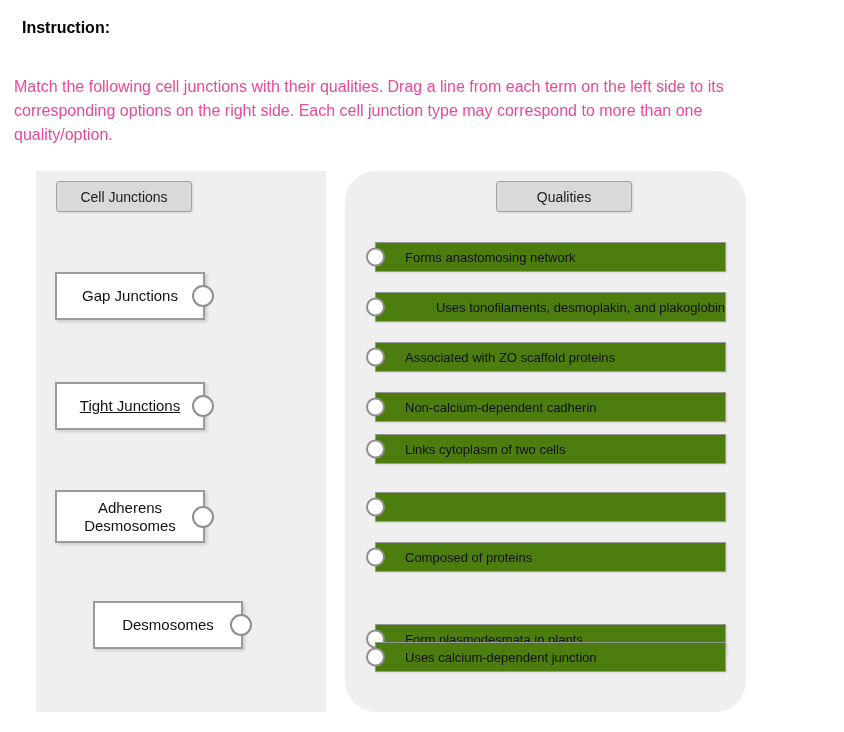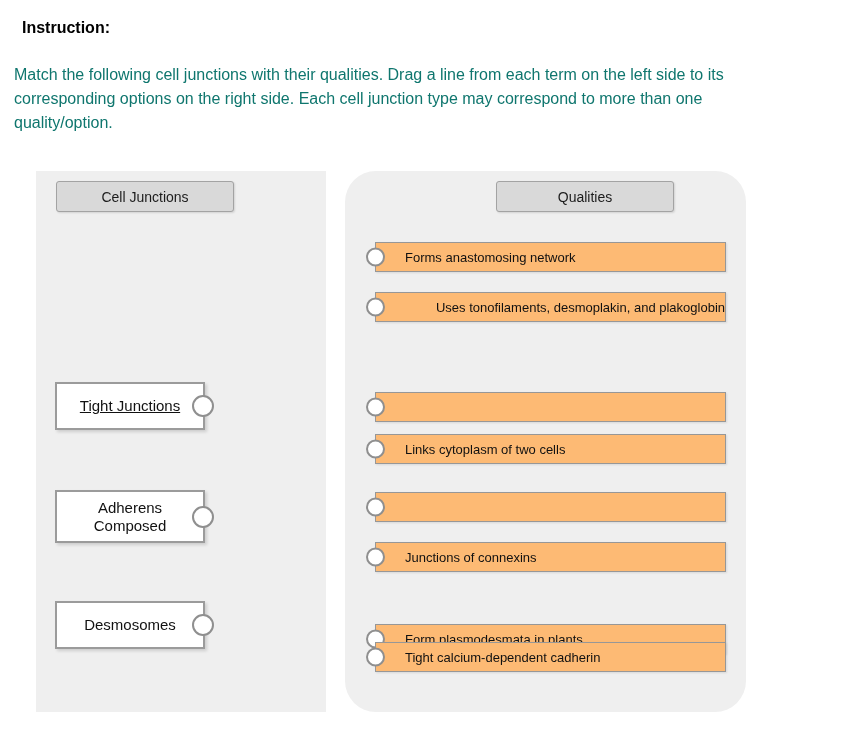--- a/index.html
+++ b/index.html
@@ -10,34 +10,34 @@
     font-family:"Liberation Sans", sans-serif;
     color:#111;
     overflow:hidden;
   }
 
   .instruction-title{
     position:absolute; left:14px; top:19px;
     font-size:16px; font-weight:bold; color:#000;margin-left:8px;
   }
   .instruction-body{
-    position:absolute; left:14px; top:63px;
-    width:782px; font-size:16px; line-height:24px; color:#0f766e;
+    position:absolute; left:14px; top:75px;
+    width:782px; font-size:16px; line-height:24px; color:#ec4899;
   }
 
   .panel{
     position:absolute; top:171px; height:541px;
     background:#efefef;
   }
   .panel-left{ left:36px; width:290px; }
   .panel-right{ left:345px; width:401px;border-radius:31px; }
 
   .header-btn{
     position:absolute; top:10px;
-    width:178px; height:31px;
+    width:136px; height:31px;
     background:#d9d9d9;
     border:1px solid #a3a3a3;
     border-radius:3px;
     display:flex; align-items:center; justify-content:center;
     font-size:14px; color:#1c1c1c;
     box-shadow:1px 1px 2px rgba(0,0,0,0.12);
   }
   .header-left{ left:20px; }
   .header-right{ left:151px; }
 
@@ -47,34 +47,34 @@
     border:2px solid #9b9b9b;
     display:flex; align-items:center; justify-content:center;
     text-align:center;
     padding:0 18px;
     font-size:15px; line-height:18px; color:#111;
     box-shadow:2px 2px 3px rgba(0,0,0,0.14);
   }
   .term-0{ top:101px; height:48px; }
   .term-1{ top:211px; height:48px;text-decoration:underline; }
   .term-2{ top:319px; height:53px; }
-  .term-3{ top:430px; height:48px; }
+  .term-3{ top:430px; height:48px;margin-left:38px; }
 
   .term-connector{
     position:absolute; right:-11px; top:50%;
     transform:translateY(-50%);
     width:22px; height:22px;
     background:#ffffff;
     border:2px solid #8f8f8f;
     border-radius:50%;
   }
 
   .option-box{
     position:absolute; left:30px; width:351px; height:30px;
-    background:#fdba74;
+    background:#4d7c0f;
     border:1px solid #979797;
     display:flex; align-items:center;
     padding-left:29px;
     font-size:13px; color:#111;
     box-shadow:1px 1px 2px rgba(0,0,0,0.10);
   }
   .opt-0{ top:71px; }
   .opt-1{ top:121px;justify-content:flex-end; }
   .opt-2{ top:171px; }
   .opt-3{ top:221px; }
@@ -95,28 +95,32 @@
 </style>
 </head>
 <body>
 
 <div class="instruction-title">Instruction:</div>
 <div class="instruction-body">Match the following cell junctions with their qualities. Drag a line from each term on the left side to its corresponding options on the right side. Each cell junction type may correspond to more than one quality/option.</div>
 
 <div class="panel panel-left">
   <div class="header-btn header-left">Cell Junctions</div>
 
+  <div class="term-box term-0">
+    <span>Gap Junctions</span>
+    <span class="term-connector"></span>
+  </div>
 
   <div class="term-box term-1">
     <span>Tight Junctions</span>
     <span class="term-connector"></span>
   </div>
 
   <div class="term-box term-2">
-    <span>Adherens Composed</span>
+    <span>Adherens Desmosomes</span>
     <span class="term-connector"></span>
   </div>
 
   <div class="term-box term-3">
     <span>Desmosomes</span>
     <span class="term-connector"></span>
   </div>
 </div>
 
 <div class="panel panel-right">
@@ -125,41 +129,46 @@
   <div class="option-box opt-0">
     <span class="option-connector"></span>
     <span>Forms anastomosing network</span>
   </div>
 
   <div class="option-box opt-1">
     <span class="option-connector"></span>
     <span>Uses tonofilaments, desmoplakin, and plakoglobin</span>
   </div>
 
+  <div class="option-box opt-2">
+    <span class="option-connector"></span>
+    <span>Associated with ZO scaffold proteins</span>
+  </div>
 
   <div class="option-box opt-3">
     <span class="option-connector"></span>
+    <span>Non-calcium-dependent cadherin</span>
   </div>
 
   <div class="option-box opt-4">
     <span class="option-connector"></span>
     <span>Links cytoplasm of two cells</span>
   </div>
 
   <div class="option-box opt-5">
     <span class="option-connector"></span>
   </div>
 
   <div class="option-box opt-6">
     <span class="option-connector"></span>
-    <span>Junctions of connexins</span>
+    <span>Composed of proteins</span>
   </div>
 
   <div class="option-box opt-7">
     <span class="option-connector"></span>
     <span>Form plasmodesmata in plants</span>
   </div>
 
   <div class="option-box opt-8">
     <span class="option-connector"></span>
-    <span>Tight calcium-dependent cadherin</span>
+    <span>Uses calcium-dependent junction</span>
   </div>
 </div>
 
 </body></html>

